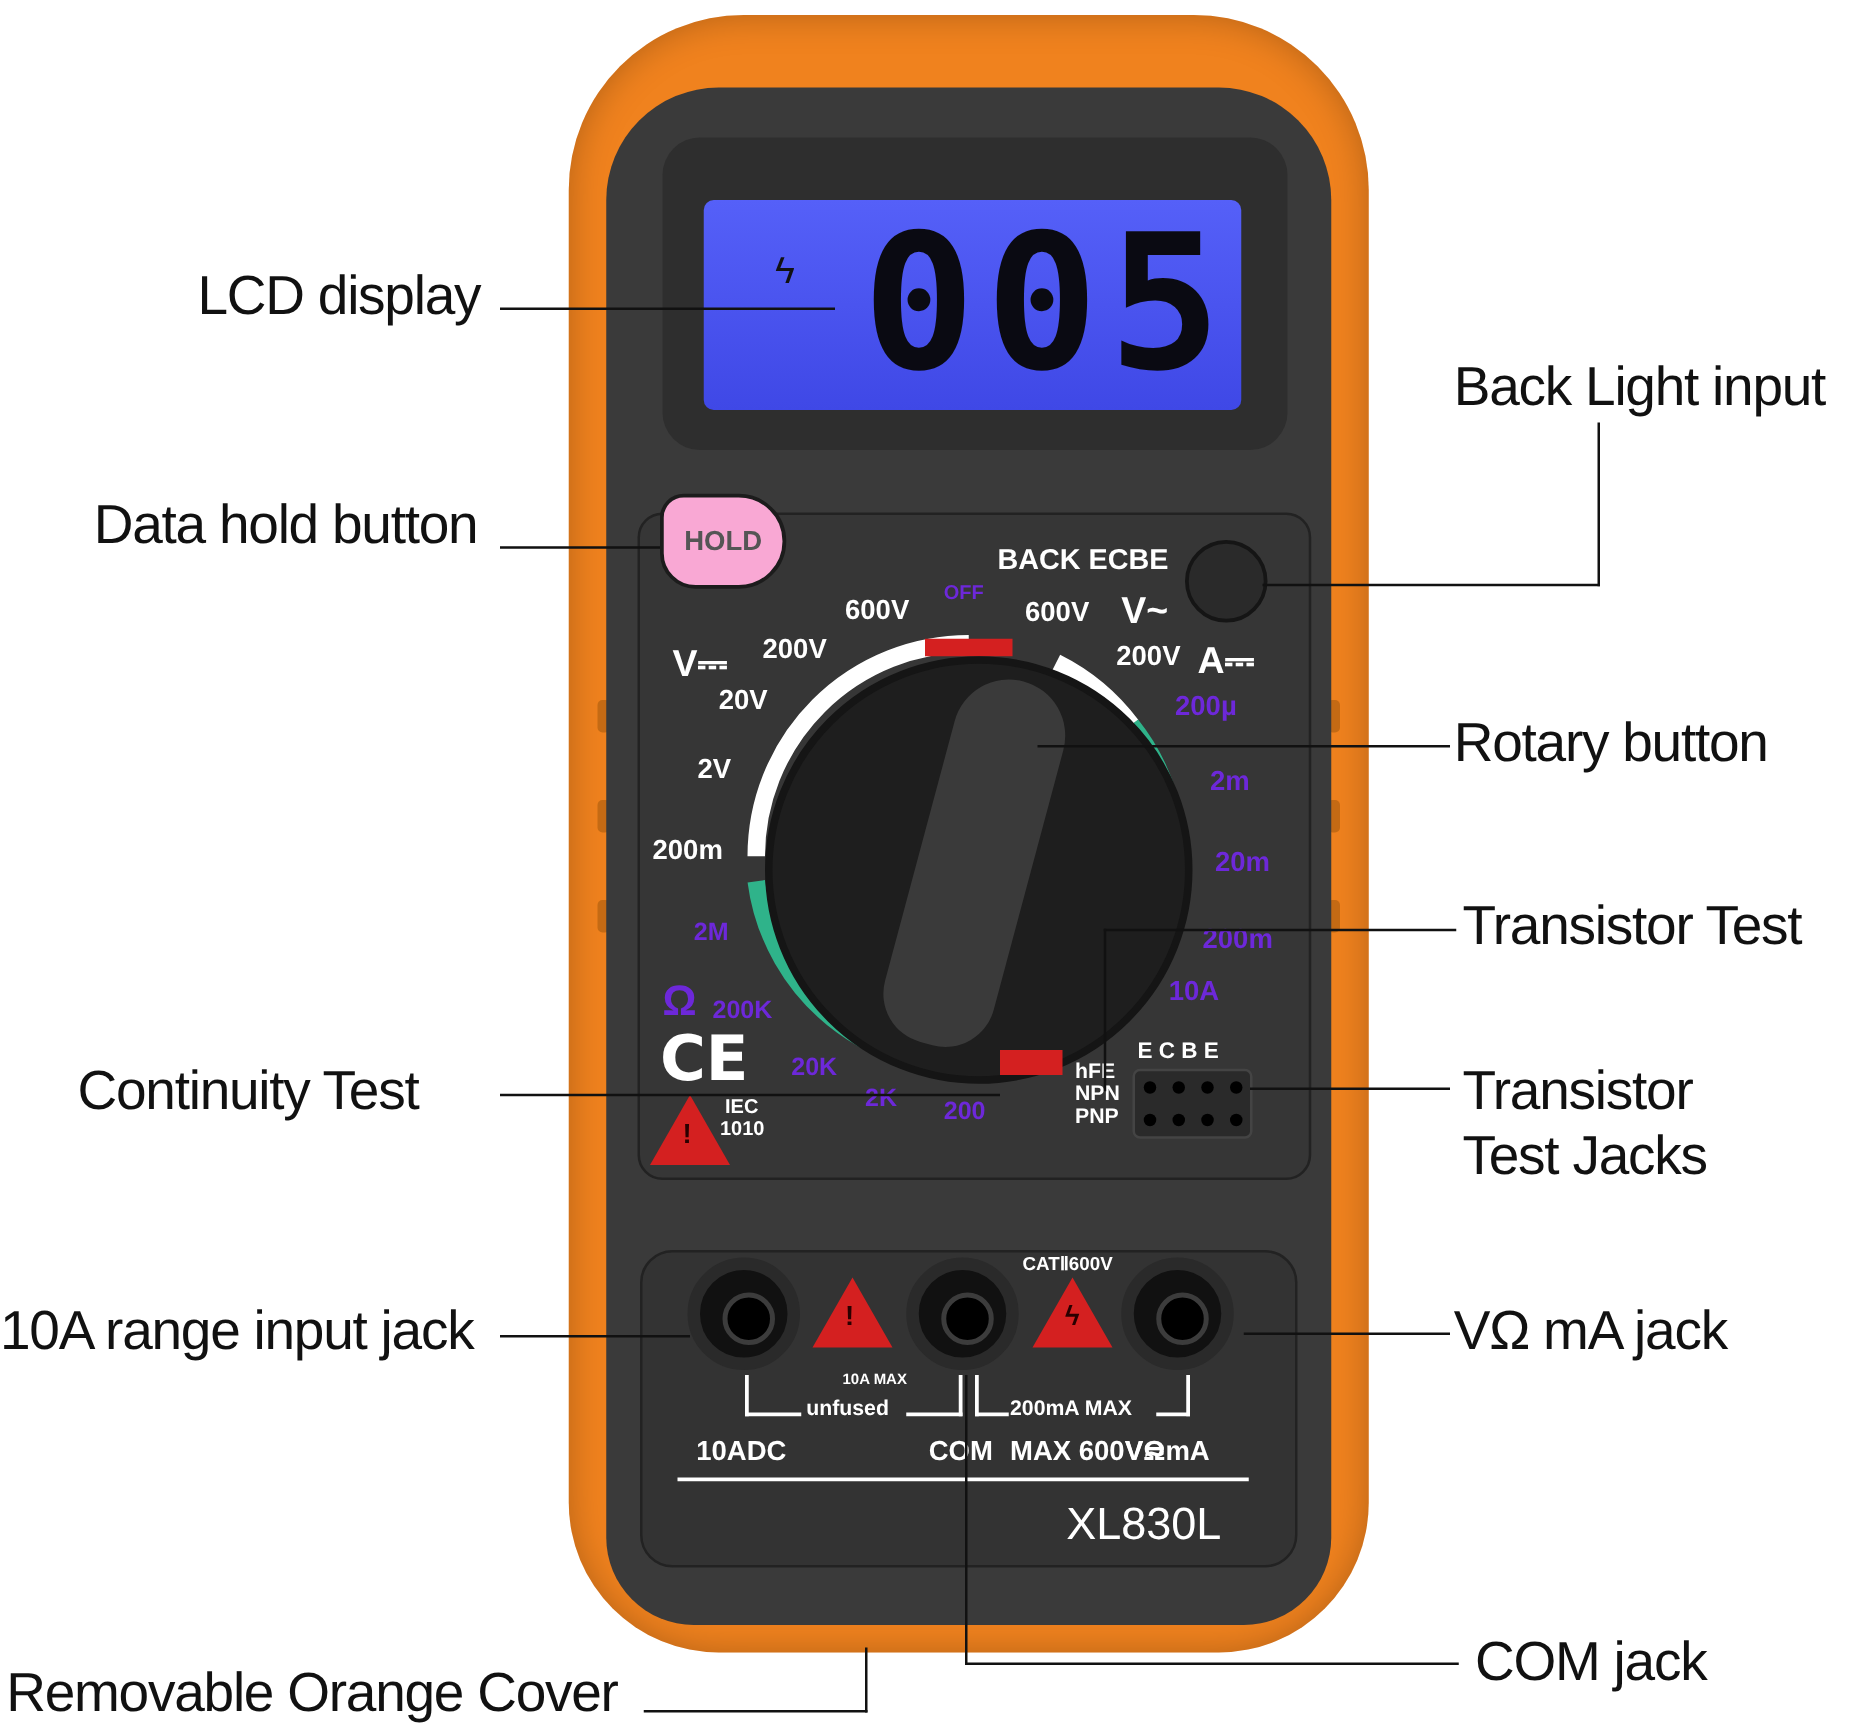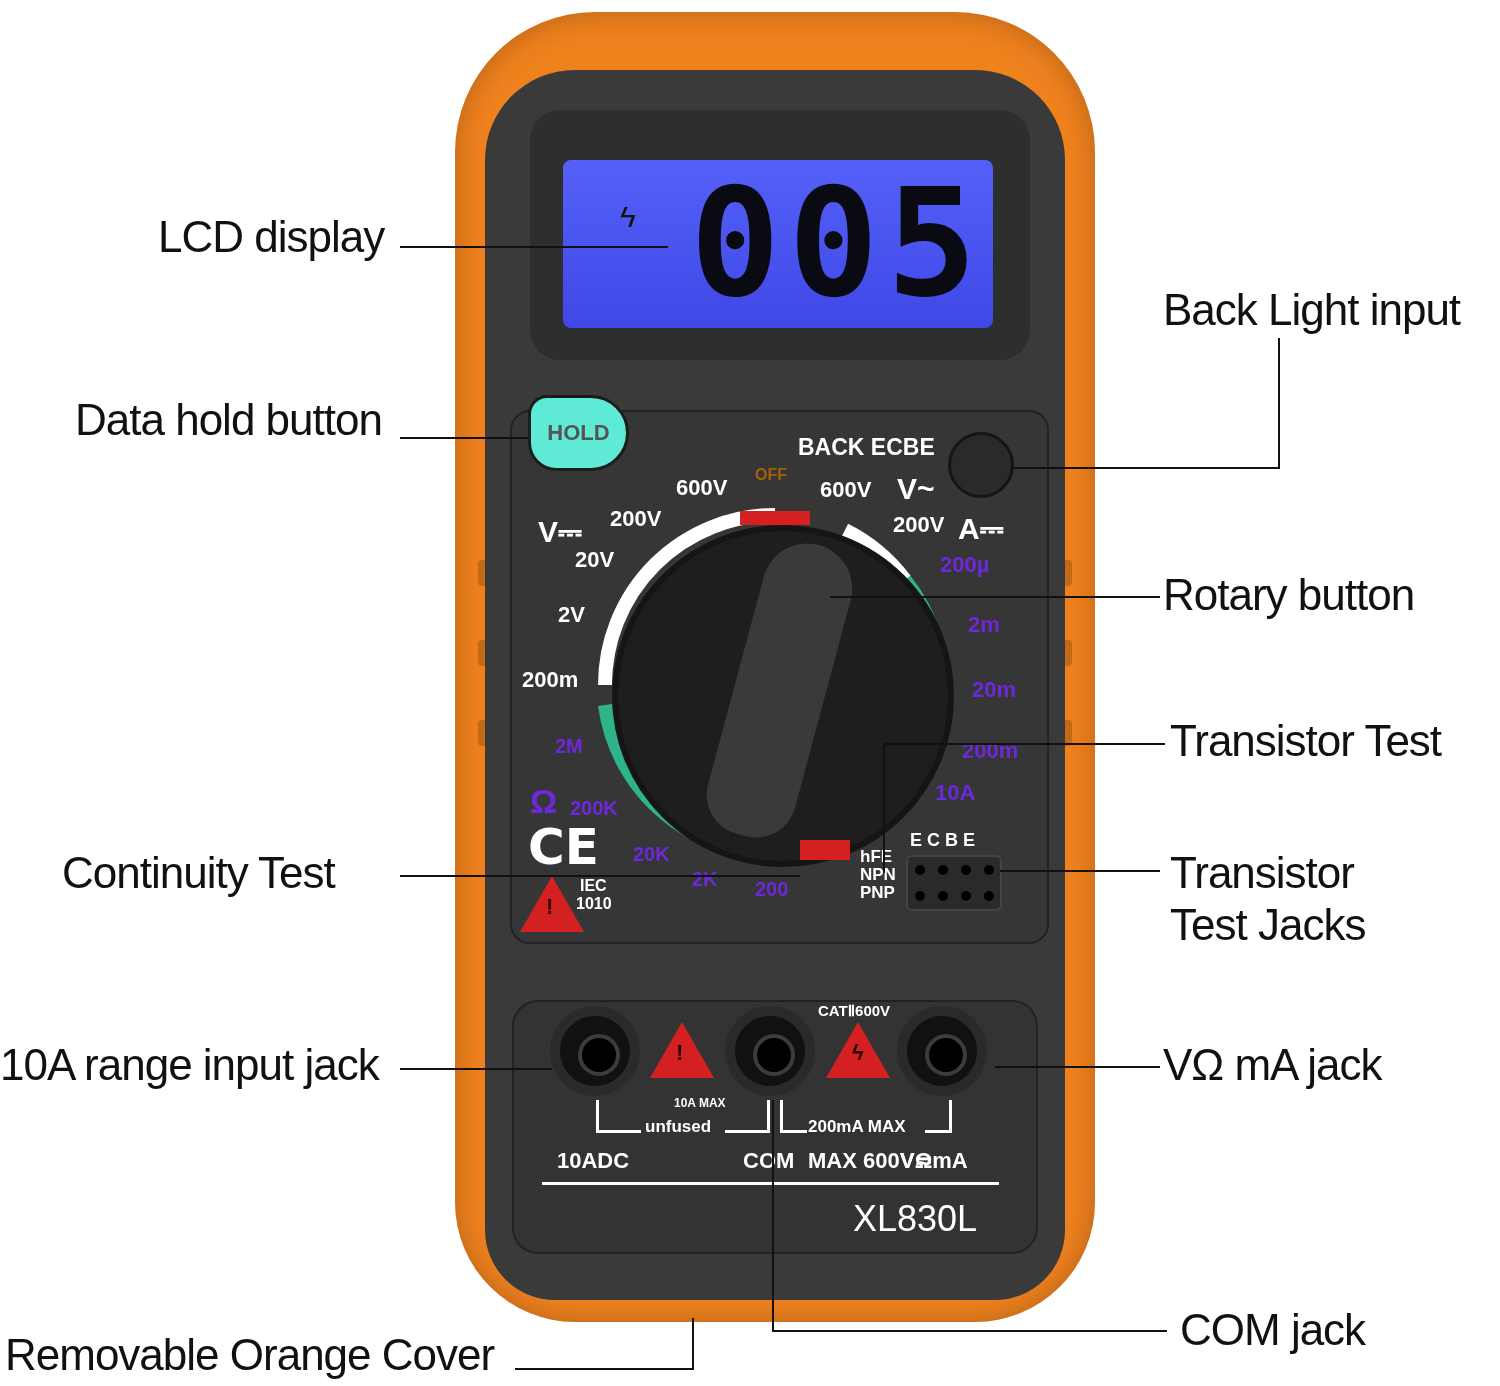--- a/index.html
+++ b/index.html
@@ -7,25 +7,25 @@
   .abs{position:absolute;}
   .callout{position:absolute;font-family:"Liberation Sans",sans-serif;font-size:44px;color:#111;letter-spacing:-1px;white-space:nowrap;}
   .line{position:absolute;background:#111;}
   .orange{position:absolute;left:455px;top:12px;width:640px;height:1310px;background:#f0821e;border-radius:140px 140px 120px 120px;box-shadow:inset 0 0 30px rgba(0,0,0,0.25);}
   .body{position:absolute;left:485px;top:70px;width:580px;height:1230px;background:#3a3a3a;border-radius:90px 90px 70px 70px;}
   .lcd-bezel{position:absolute;left:530px;top:110px;width:500px;height:250px;background:#2e2e2e;border-radius:30px;}
   .lcd{position:absolute;left:563px;top:160px;width:430px;height:168px;background:#4b55f0;border-radius:8px;background:linear-gradient(180deg,#5560f8,#3f48e6);}
   .digits{position:absolute;left:690px;top:168px;font-family:"DejaVu Sans Mono",monospace;font-size:150px;font-weight:bold;color:#0a0a12;letter-spacing:8px;line-height:150px;}
   .bat{position:absolute;left:620px;top:200px;font-size:30px;color:#111;}
   .panel{position:absolute;left:510px;top:410px;width:535px;height:530px;background:#363636;border-radius:20px;border:2px solid #222;}
-  .hold{position:absolute;left:528px;top:395px;width:95px;height:70px;background:#5eead4;border:3px solid #1c1c1c;border-radius:20px 40px 40px 30px;color:#555;font-weight:bold;font-size:22px;display:flex;align-items:center;justify-content:center;}
+  .hold{position:absolute;left:528px;top:395px;width:95px;height:70px;background:#f9a8d4;border:3px solid #1c1c1c;border-radius:20px 40px 40px 30px;color:#555;font-weight:bold;font-size:22px;display:flex;align-items:center;justify-content:center;}
   .bl-btn{position:absolute;left:948px;top:432px;width:60px;height:60px;border-radius:50%;background:#2a2a2a;border:3px solid #151515;}
   .lbl{position:absolute;color:#fff;font-weight:bold;font-size:22px;font-family:"Liberation Sans",sans-serif;white-space:nowrap;}
   .grn{color:#6d28d9;}
-  .red{color:#a16207;}
+  .red{color:#6d28d9;}
   .knob{position:absolute;left:612px;top:525px;width:330px;height:330px;border-radius:50%;background:#1e1e1e;border:6px solid #151515;}
   .pointer{position:absolute;left:735px;top:540px;width:90px;height:300px;background:#3a3a3a;border-radius:45px 45px 40px 40px;transform:rotate(15deg);}
   .jackpanel{position:absolute;left:512px;top:1000px;width:522px;height:250px;background:#333;border-radius:26px;border:2px solid #222;}
   .jack{position:absolute;width:90px;height:90px;border-radius:50%;background:#111;border:10px solid #2a2a2a;box-sizing:border-box;}
   .jack::after{content:"";position:absolute;left:18px;top:18px;width:34px;height:34px;border-radius:50%;border:4px solid #3c3c3c;background:#000;}
   .tri{position:absolute;width:0;height:0;border-left:32px solid transparent;border-right:32px solid transparent;border-bottom:56px solid #d42020;}
   .tri span{position:absolute;left:-6px;top:18px;color:#2a0000;font-weight:bold;font-size:22px;}
   .hfe-jacks{position:absolute;left:906px;top:855px;width:92px;height:52px;background:#2a2a2a;border:2px solid #444;border-radius:6px;display:grid;grid-template-columns:repeat(4,1fr);align-items:center;justify-items:center;}
   .hfe-jacks i{width:10px;height:10px;border-radius:50%;background:#000;display:block;}
   .side-bump{position:absolute;width:10px;height:26px;background:#c46a14;border-radius:4px;}

